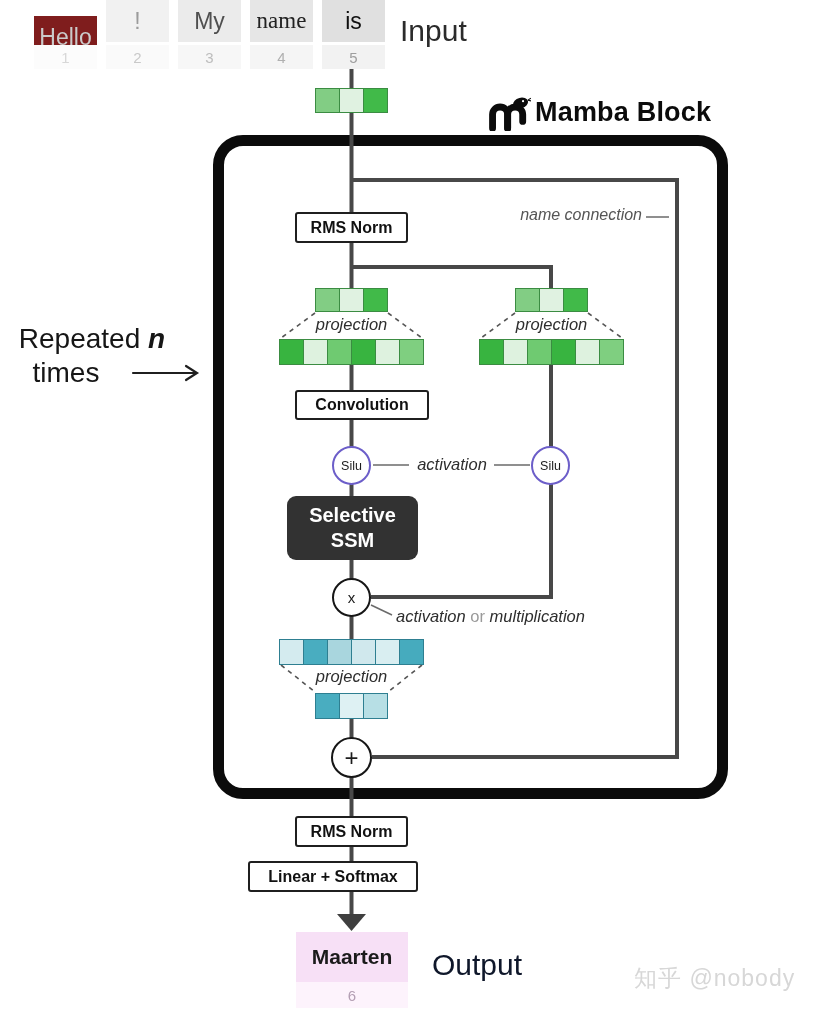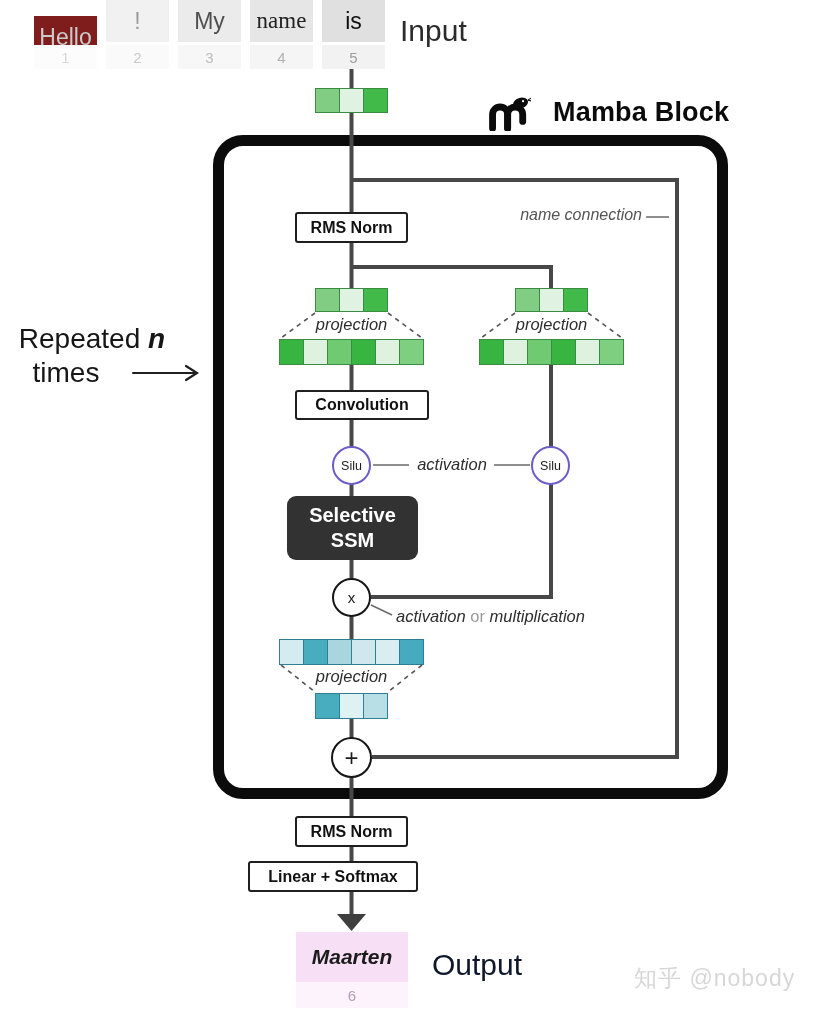--- a/index.html
+++ b/index.html
@@ -33,21 +33,21 @@
   #mamba-border{
     left:213px;top:135px;width:515px;height:664px;
     border:11px solid #0b0b0b;border-radius:30px;z-index:1;background:transparent;
   }
   #connectors{position:absolute;left:0;top:0;z-index:2;pointer-events:none;}
   #ssm-box{
     background:#323232;border-radius:9px;color:#ffffff;font-weight:bold;
     font-size:20px;line-height:1.25;text-align:center;z-index:3;
     display:flex;flex-direction:column;align-items:center;justify-content:center;
   }
-  #title{left:487px;top:94px;display:flex;align-items:center;gap:22px;z-index:3;}
+  #title{left:487px;top:94px;display:flex;align-items:center;gap:4px;z-index:3;}
   #title .ttl{font-size:27px;font-weight:800;color:#0b0b0b;letter-spacing:.2px;}
   #repeated{left:6px;top:322px;width:172px;text-align:center;font-size:28px;color:#161616;z-index:3;line-height:1.22;}
   #repeated .n{font-weight:bold;font-style:italic;}
   #repeated .l2{display:block;width:120px;text-align:center;}
   #watermark{left:634px;top:963px;font-size:23px;color:#d7d7d7;letter-spacing:1px;z-index:3;}
 </style>
 </head>
 <body>
 
 <div id="canvas">
@@ -196,19 +196,19 @@
       <div style="background: rgb(73, 173, 192);"></div>
       <div style="background: rgb(222, 241, 243);"></div>
       <div style="background: rgb(183, 223, 229);"></div>
     </div>
 
   <div class="abs circ" style="left:331px;top:737px;width:41px;height:41px;border:2.5px solid #161616;font-size:24px;">+</div>
 
   <div class="abs wbox" style="left:295px;top:816px;width:113px;height:31px;">RMS Norm</div>
   <div class="abs wbox" style="left:248px;top:861px;width:170px;height:31px;">Linear + Softmax</div>
 
-  <div class="abs tok" style="left: 296px; top: 932px; width: 112px; height: 50px; font-size: 21px; font-weight: bold; background: rgb(247, 224, 246); color: rgb(27, 27, 27); font-style: italic;">Maarten</div>
+  <div class="abs tok" style="left: 296px; top: 932px; width: 112px; height: 50px; font-size: 21px; font-weight: bold; background: rgb(247, 224, 246); color: rgb(27, 27, 27);">Maarten</div>
   <div class="abs tok-num" style="left: 296px; top: 982px; width: 112px; height: 26px; background: rgb(253, 243, 252); color: rgb(179, 158, 179);">6</div>
   <div class="abs lbl" style="left:432px;top:948px;font-size:30px;color:#0f172a;">Output</div>
 
   <div class="abs" id="watermark">知乎 @nobody</div>
 
 </div>
 
 </body></html>

